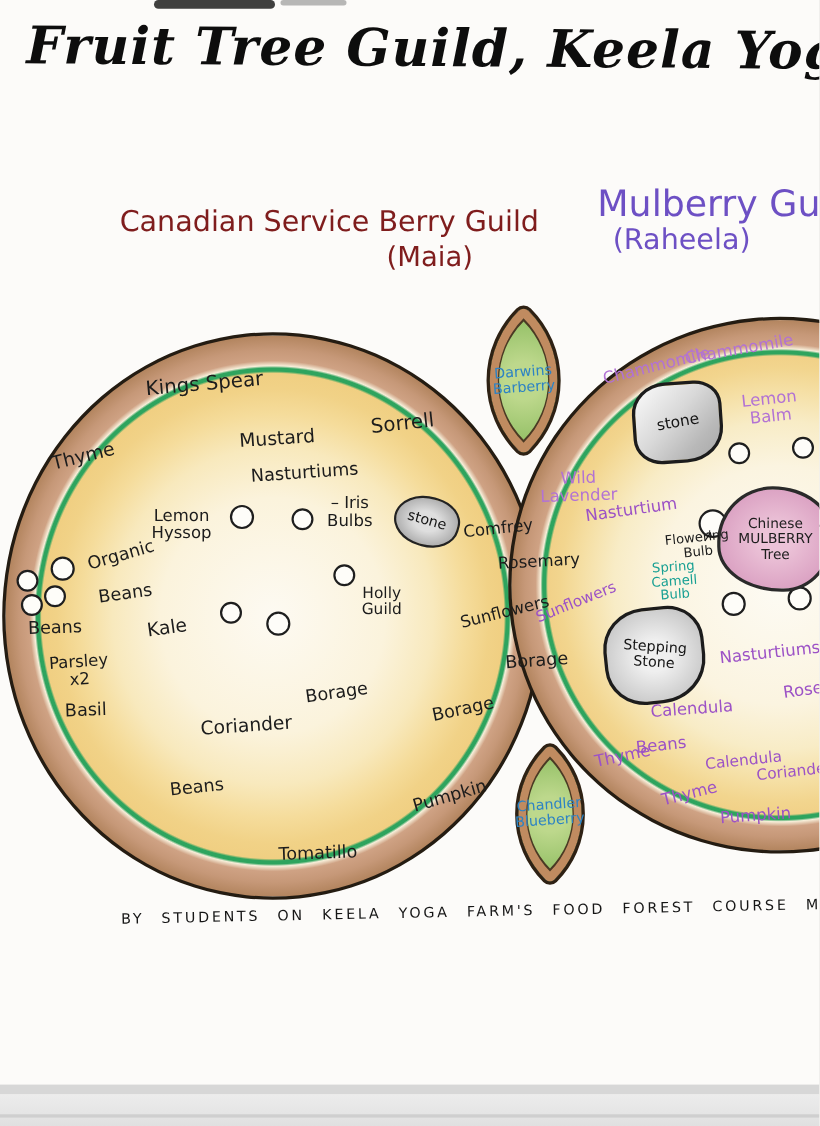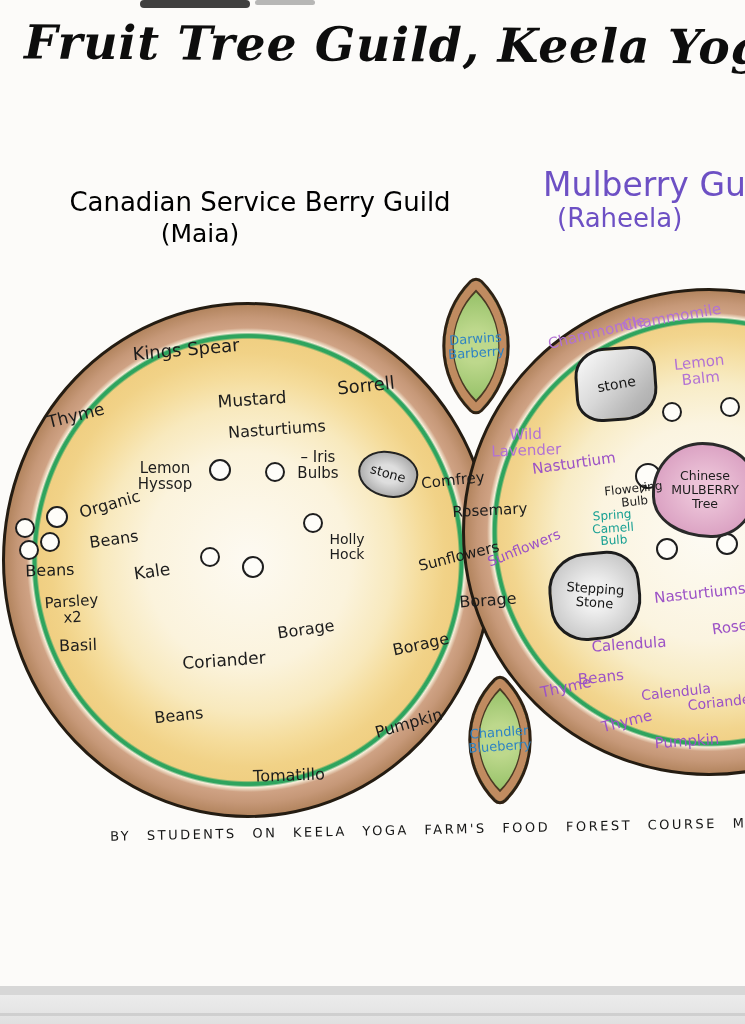--- a/index.html
+++ b/index.html
@@ -12,21 +12,21 @@
   .band{position:absolute;left:0;width:745px;z-index:0;}
   .band.b1{top:986px;height:9px;background:#d7d7d7;}
   .band.b2{top:995px;height:29px;background:linear-gradient(#ececec,#e0e0e0);}
   .band.b3{top:1013px;height:3px;background:#cfcfcf;}
   
   .title{position:absolute;left:24px;top:18px;margin:0;white-space:nowrap;
     font-family:"DejaVu Serif",serif;font-style:italic;font-weight:bold;
     font-size:47px;letter-spacing:1px;color:#0d0d0d;transform:rotate(.4deg);z-index:6;}
   .subtitle{position:absolute;z-index:6;text-align:center;line-height:1.15;}
   .subtitle .l1{white-space:nowrap;}
-  .sub-left{left:30px;top:188px;width:460px;font-size:26px;color:#000000;}
+  .sub-left{left:30px;top:188px;width:460px;font-size:26px;color:#7f1d1d;text-align:right;}
   .sub-left .author{font-size:25px;margin-top:2px;transform:translateX(-60px);}
   .sub-right{left:543px;top:166px;width:260px;font-size:33px;color:#6d50c4;text-align:left;}
   .sub-right .author{font-size:26px;margin-top:0;padding-left:14px;}
   
   .lens{position:absolute;z-index:0;transform:rotate(45deg);
     border:3px solid #2e2114;border-radius:10% 100% 10% 100%;
     background:radial-gradient(#bdd88c 25%,#8fbd62 90%);
     box-shadow:inset 0 0 0 8px #c08b60,inset 0 0 0 10px #4a3a24;
     display:flex;align-items:center;justify-content:center;}
   .lens.top{left:425px;top:295px;width:96px;height:96px;}
@@ -153,21 +153,21 @@
       <div class="plant-label" style="left: 186px; top: 350px; color: rgb(28, 28, 28); font-size: 18px; transform: translate(-50%, -50%) rotate(-5deg);">Kings Spear</div>
       <div class="plant-label" style="left: 76px; top: 416px; color: rgb(28, 28, 28); font-size: 17px; transform: translate(-50%, -50%) rotate(-14deg);">Thyme</div>
       <div class="plant-label" style="left: 252px; top: 400px; color: rgb(28, 28, 28); font-size: 17px; transform: translate(-50%, -50%) rotate(-4deg);">Mustard</div>
       <div class="plant-label" style="left: 366px; top: 386px; color: rgb(28, 28, 28); font-size: 18px; transform: translate(-50%, -50%) rotate(-6deg);">Sorrell</div>
       <div class="plant-label" style="left: 277px; top: 430px; color: rgb(28, 28, 28); font-size: 16px; transform: translate(-50%, -50%) rotate(-4deg);">Nasturtiums</div>
       <div class="plant-label" style="left: 165px; top: 477px; color: rgb(28, 28, 28); font-size: 15px; transform: translate(-50%, -50%) rotate(0deg);">Lemon
 Hyssop</div>
       <div class="plant-label" style="left: 318px; top: 466px; color: rgb(28, 28, 28); font-size: 15px; transform: translate(-50%, -50%) rotate(0deg);">– Iris
 Bulbs</div>
       <div class="plant-label" style="left: 347px; top: 547px; color: rgb(28, 28, 28); font-size: 14px; transform: translate(-50%, -50%) rotate(0deg);">Holly
-Hock</div>
+Guild</div>
       <div class="plant-label" style="left: 152px; top: 572px; color: rgb(28, 28, 28); font-size: 17px; transform: translate(-50%, -50%) rotate(-8deg);">Kale</div>
       <div class="plant-label" style="left: 110px; top: 505px; color: rgb(28, 28, 28); font-size: 16px; transform: translate(-50%, -50%) rotate(-16deg);">Organic</div>
       <div class="plant-label" style="left: 114px; top: 540px; color: rgb(28, 28, 28); font-size: 16px; transform: translate(-50%, -50%) rotate(-8deg);">Beans</div>
       <div class="plant-label" style="left: 50px; top: 571px; color: rgb(28, 28, 28); font-size: 16px; transform: translate(-50%, -50%) rotate(-2deg);">Beans</div>
       <div class="plant-label" style="left: 72px; top: 610px; color: rgb(28, 28, 28); font-size: 15px; transform: translate(-50%, -50%) rotate(-4deg);">Parsley
 x2</div>
       <div class="plant-label" style="left: 78px; top: 646px; color: rgb(28, 28, 28); font-size: 16px; transform: translate(-50%, -50%) rotate(-2deg);">Basil</div>
       <div class="plant-label" style="left: 224px; top: 661px; color: rgb(28, 28, 28); font-size: 17px; transform: translate(-50%, -50%) rotate(-4deg);">Coriander</div>
       <div class="plant-label" style="left: 306px; top: 630px; color: rgb(28, 28, 28); font-size: 16px; transform: translate(-50%, -50%) rotate(-8deg);">Borage</div>
       <div class="plant-label" style="left: 421px; top: 645px; color: rgb(28, 28, 28); font-size: 16px; transform: translate(-50%, -50%) rotate(-12deg);">Borage</div>

